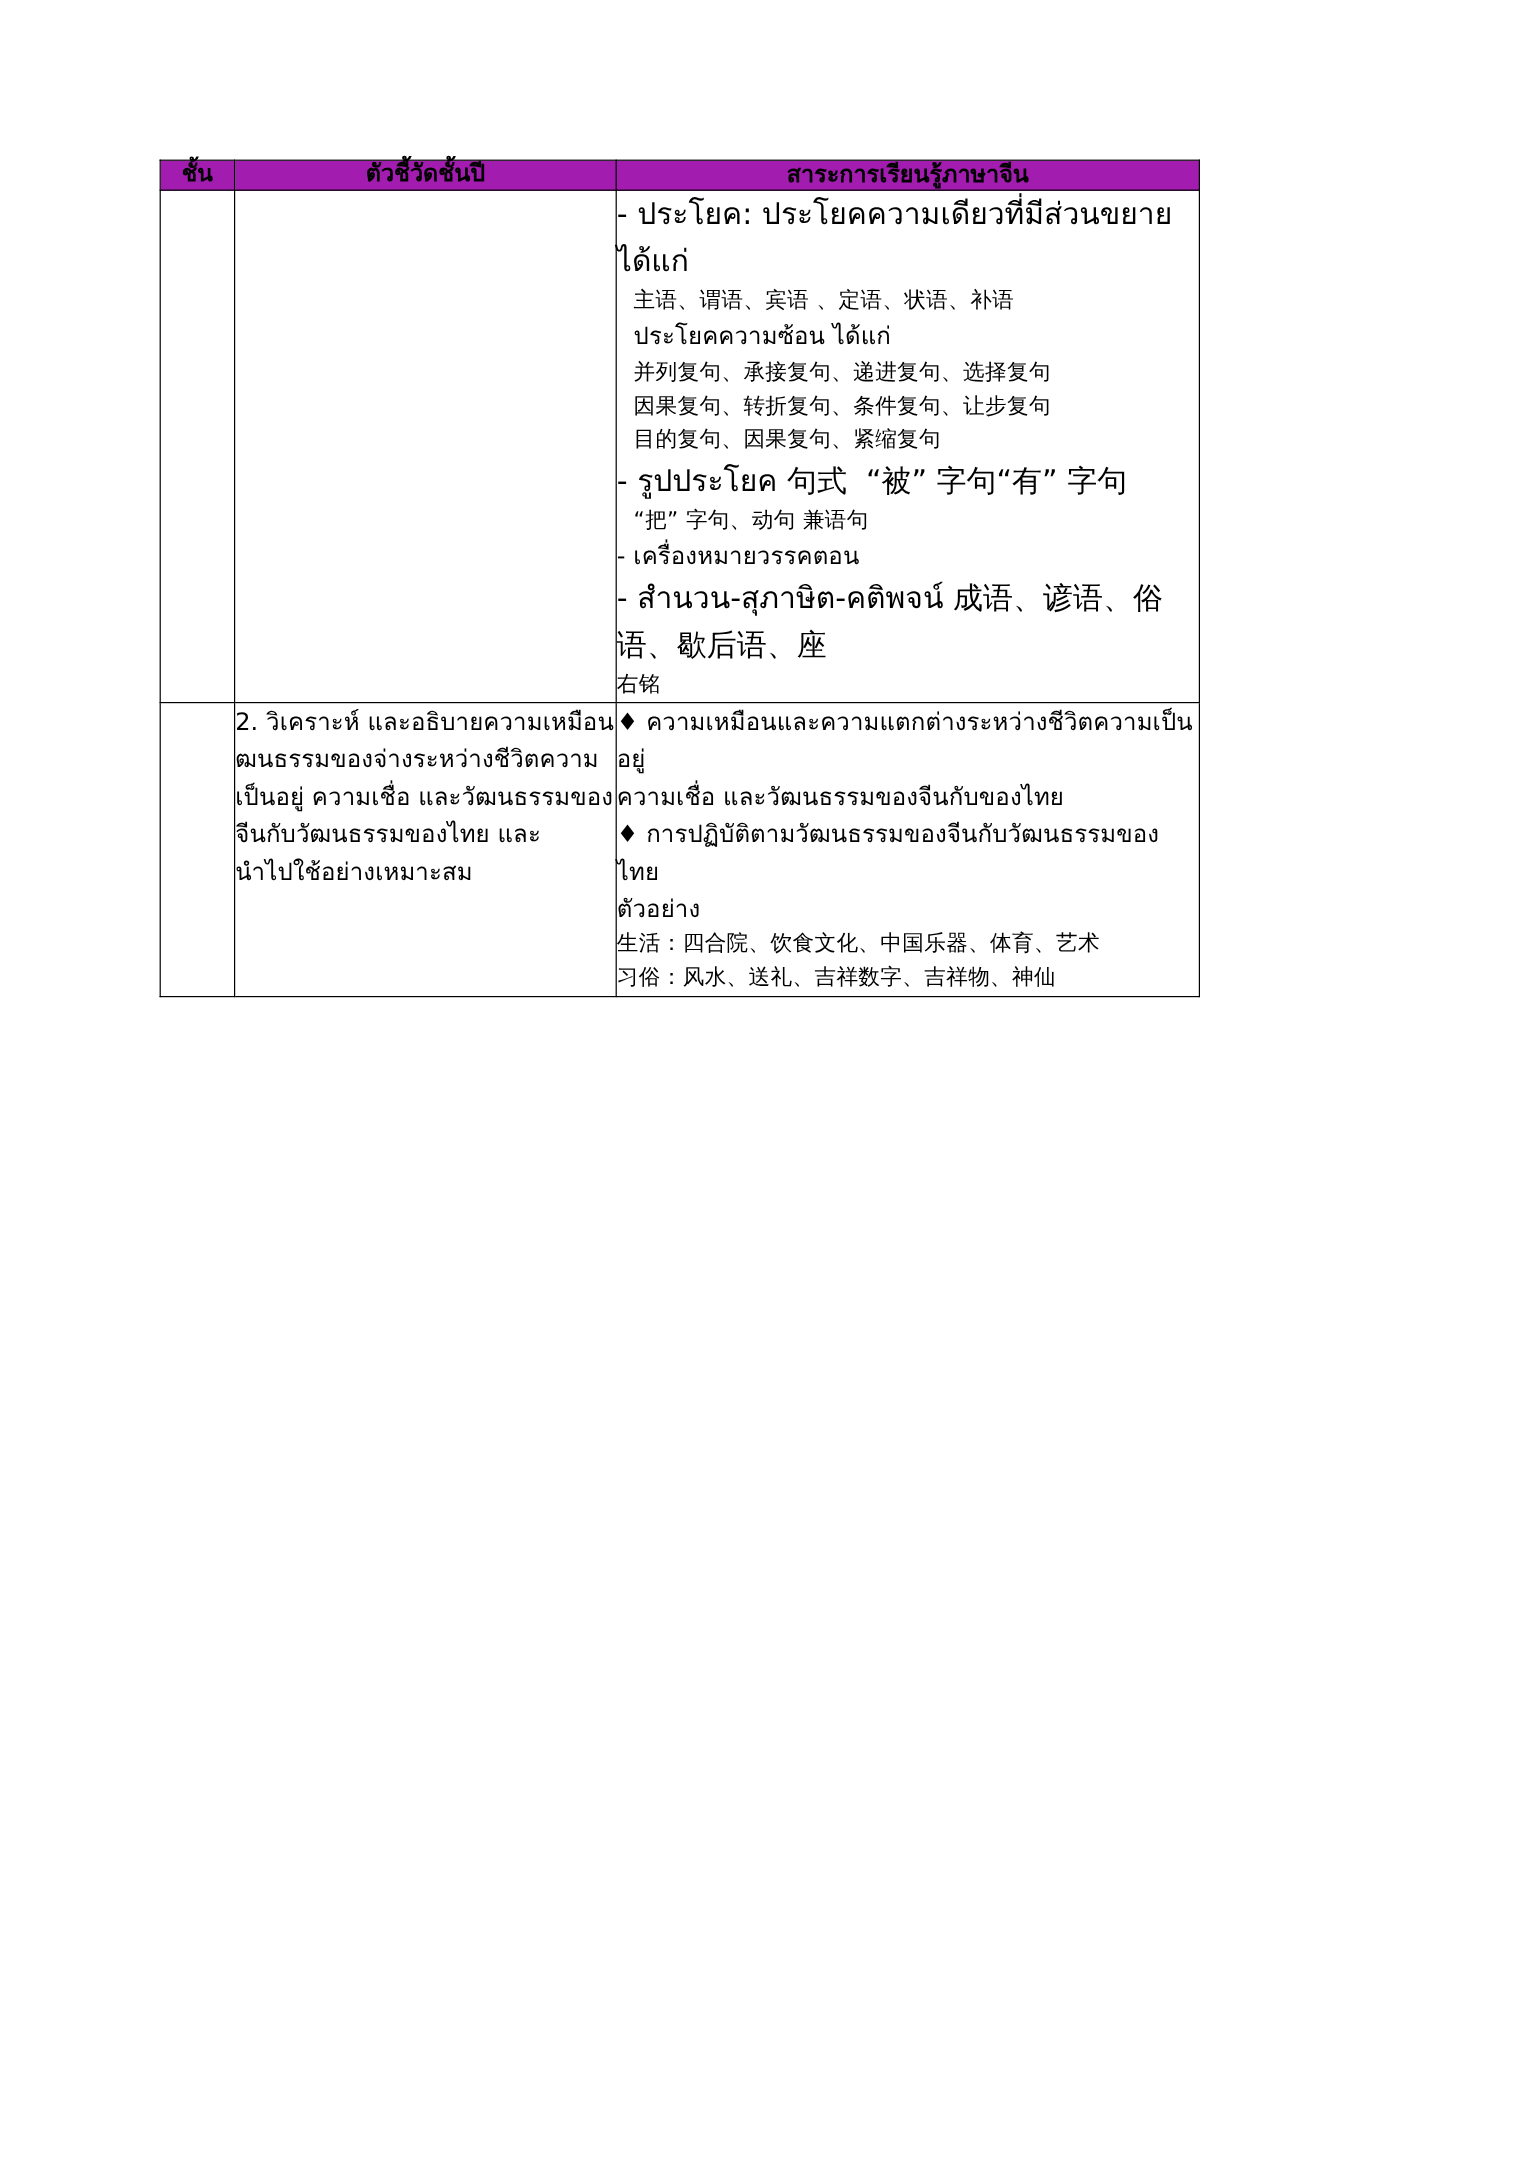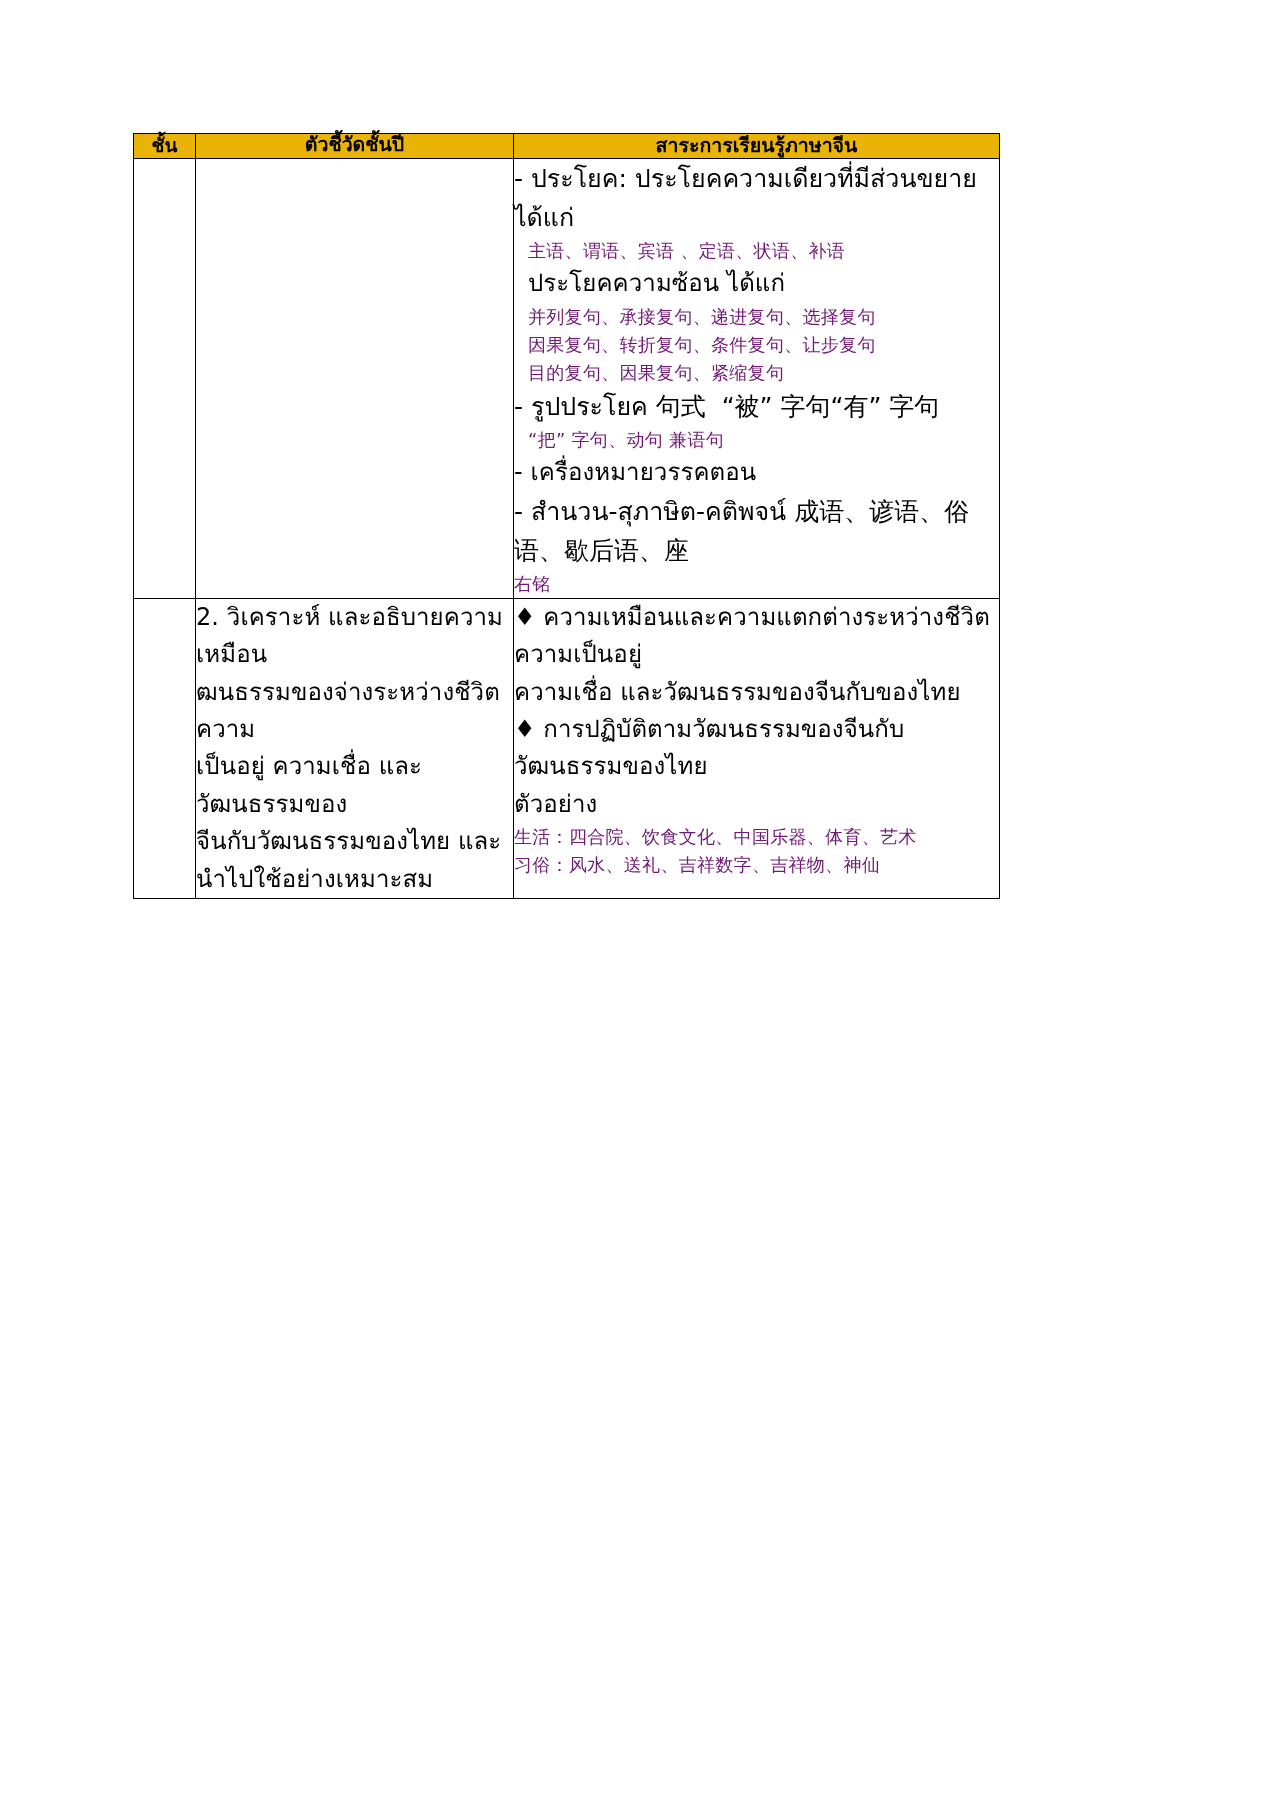--- a/index.html
+++ b/index.html
@@ -46,21 +46,21 @@
     padding: 0;
   }
 
   
   col.c-level  { width: 62px; }
   col.c-ind    { width: 318px; }
   col.c-content{ width: 486px; }
 
   
   thead th {
-    background: #eab308;
+    background: #a21caf;
     text-align: center;
     font-weight: bold;
     padding: 7px 4px 9px 4px;
     font-size: 19.5px;
     line-height: 1.25;
     vertical-align: middle;
   }
   th.level-head   { font-size: 19px; }
   th.ind-head     { font-size: 19.5px; font-family: Liberation Mono, monospace; }
   th.content-head { font-size: 19.5px; }
@@ -77,27 +77,27 @@
   }
 
   .line {
     font-size: 18.5px;
     line-height: 1.56;
     white-space: pre-wrap;
     word-break: break-word;
   }
   .line.thai {
     font-family: "DejaVu Sans", "Liberation Sans", sans-serif;
-    font-size: 24px;
+    font-size: 20px;
     letter-spacing: 0.1px;
   }
   .line.cjk {
     font-family: "DejaVu Sans", "Liberation Serif", serif;
     font-size: 18px;
-    color: #701a75;
+    color: #000000;
     letter-spacing: 0.3px;
   }
   .line.mixed {
     font-size: 25px;
   }
   .line.indent {
     padding-left: 14px;
   }
 
   .row2 td { height: 230px; }

